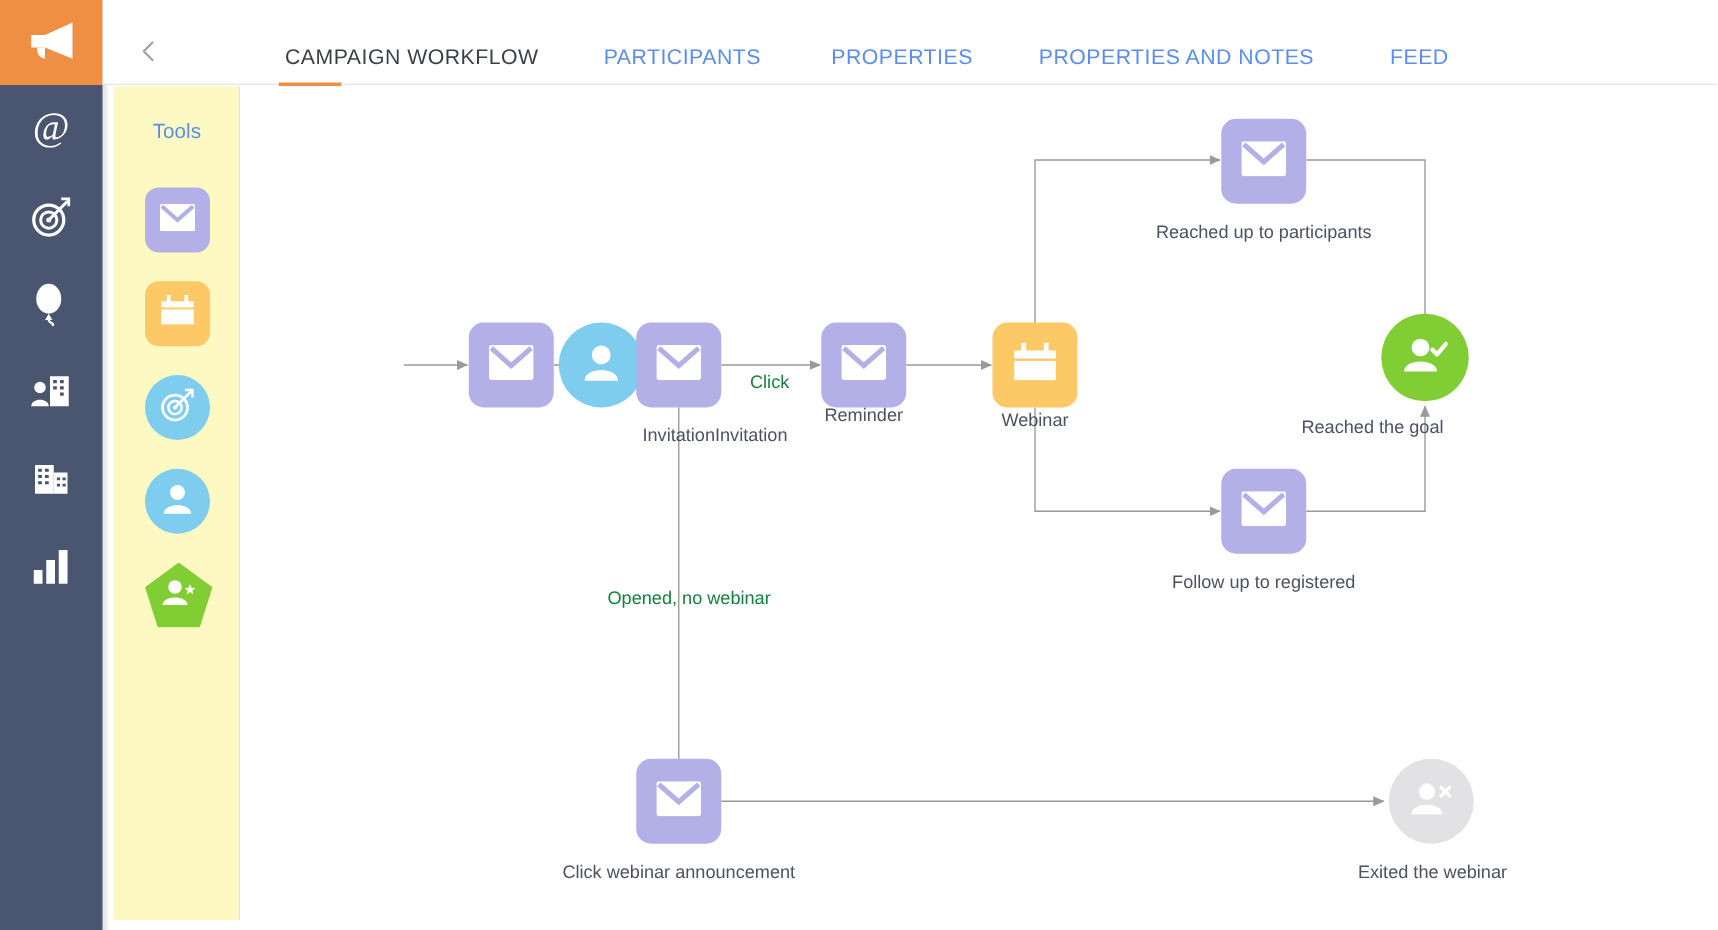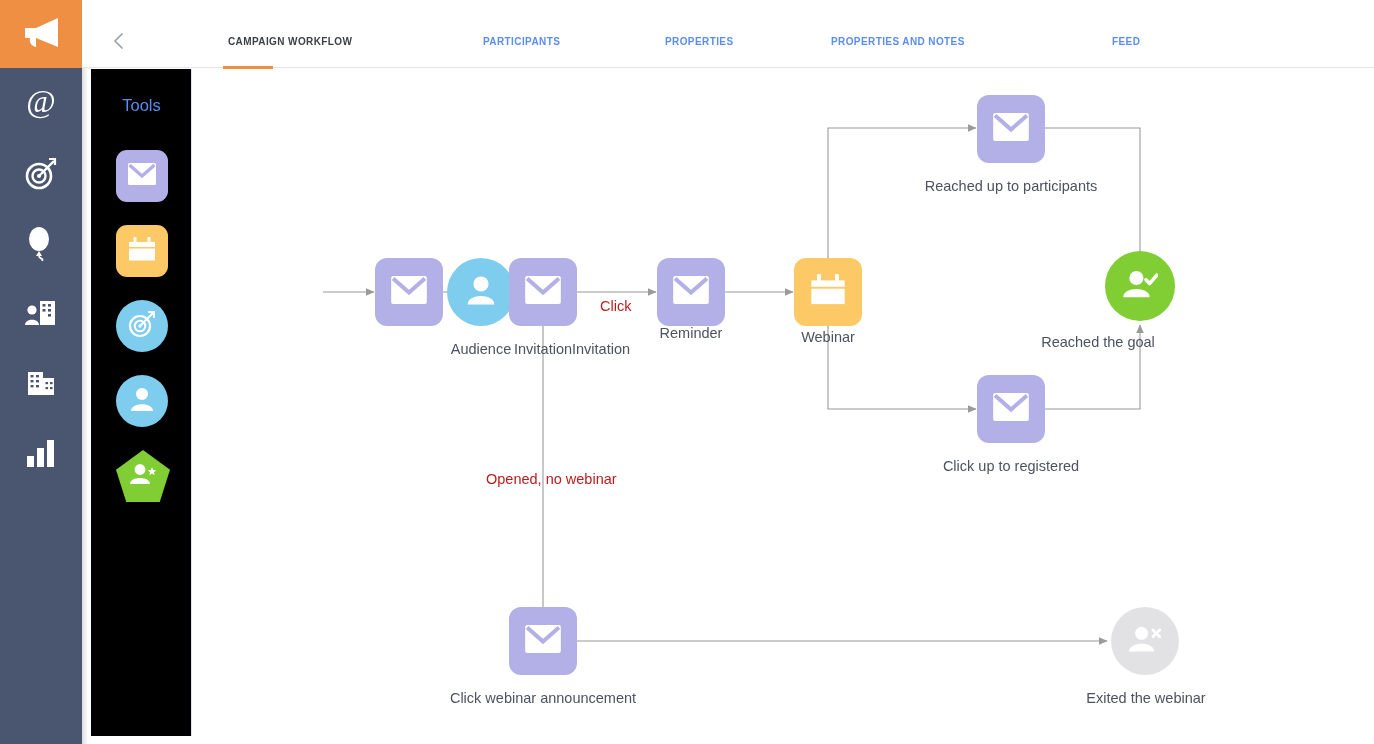--- a/index.html
+++ b/index.html
@@ -44,40 +44,39 @@
     background: #ffffff;
     border-bottom: 1px solid #e3e6ea;
   }
   #back-chevron {
     position: absolute; left: 28px; top: 32px;
     width: 18px; height: 18px;
     cursor: pointer;
   }
   .tab {
     position: absolute; top: 36px;
-    font-size: 10px;
+    font-size: 17px;
     letter-spacing: 0.4px;
     color: #5b8def;
     white-space: nowrap;
     cursor: pointer;
     text-decoration: none;
-    font-weight: bold;
   }
   .tab.active { color: #3b3f46; }
   #tab-underline {
     position: absolute; top: 66px; left: 141px;
     width: 50px; height: 3px;
     background: #ef8f43;
   }
 
   
   #tools-panel {
     position: absolute; left: 91px; top: 69px;
     width: 101px; height: 667px;
-    background: #000000;
+    background: #fef9c3;
     border-right: 1px solid #e0e3e8;
   }
   #tools-title {
     position: absolute; left: 0; top: 27px;
     width: 101px; text-align: center;
     font-size: 16.5px; color: #5b8def;
   }
   .tool {
     position: absolute; left: 25px;
     width: 52px; height: 52px;
@@ -107,21 +106,21 @@
     position: absolute;
     text-align: center;
     font-size: 14.5px;
     color: #4c5260;
     white-space: nowrap;
     pointer-events: none;
   }
   .edge-label {
     position: absolute;
     font-size: 14.5px;
-    color: #b91c1c;
+    color: #15803d;
     white-space: nowrap;
     pointer-events: none;
   }
 </style>
 </head>
 <body>
 
 <div id="app">
 
   <div id="nav-rail">
@@ -319,21 +318,20 @@
     </svg>
 
     <div class="node ci" style="left:255px; top:189px; width:68px; height:68px; background:#7fcdee">
       <span>
         <svg width="34" height="34" viewBox="0 0 28 28">
           <circle cx="14" cy="9" r="6.2" fill="#ffffff"></circle>
           <path d="M3 26 C3 16.6 25 16.6 25 26 Z" fill="#ffffff"></path>
         </svg>
       </span>
     </div>
-    <div class="node-label" style="left:155px; top:272px; width:268px">Audience</div>
 
     <div class="node sq" style="left:183px; top:189px; width:68px; height:68px; background:#b3b0e8">
       <span>
         <svg width="36" height="28" viewBox="0 0 28 22">
           <rect x="0" y="0" width="28" height="22" rx="1.5" fill="#ffffff"></rect>
           <path d="M1.5 2 L14 13 L26.5 2" fill="none" stroke="#b3b0e8" stroke-width="3.2"></path>
         </svg>
       </span>
     </div>
     <div class="node-label" style="left:283px; top:272px; width:252px">Invitation</div>
@@ -381,21 +379,21 @@
     <div class="node-label" style="left:693px; top:109px; width:252px">Reached up to participants</div>
 
     <div class="node sq" style="left:785px; top:306px; width:68px; height:68px; background:#b3b0e8">
       <span>
         <svg width="36" height="28" viewBox="0 0 28 22">
           <rect x="0" y="0" width="28" height="22" rx="1.5" fill="#ffffff"></rect>
           <path d="M1.5 2 L14 13 L26.5 2" fill="none" stroke="#b3b0e8" stroke-width="3.2"></path>
         </svg>
       </span>
     </div>
-    <div class="node-label" style="left:693px; top:389px; width:252px">Click up to registered</div>
+    <div class="node-label" style="left:693px; top:389px; width:252px">Follow up to registered</div>
 
     <div class="node ci" style="left:913px; top:182px; width:70px; height:70px; background:#80ce34">
       <span>
         <svg width="36" height="32" viewBox="0 0 30 26">
           <circle cx="12" cy="8" r="5.9" fill="#ffffff"></circle>
           <path d="M1 24 C1 15 23 15 23 24 Z" fill="#ffffff"></path>
           <path d="M20 9.5 L23 12.6 L29 5.6" fill="none" stroke="#ffffff" stroke-width="2.9" stroke-linecap="round" stroke-linejoin="round"></path>
         </svg>
       </span>
     </div>

